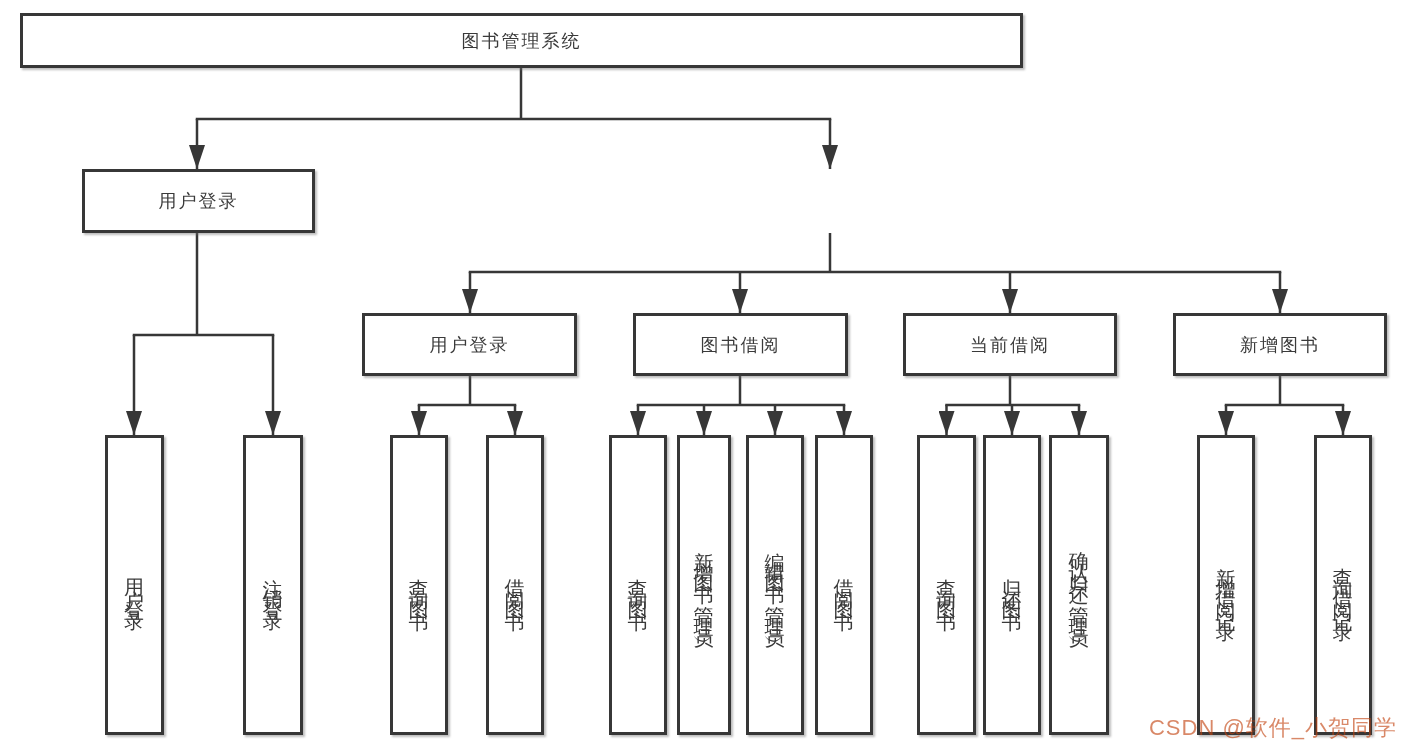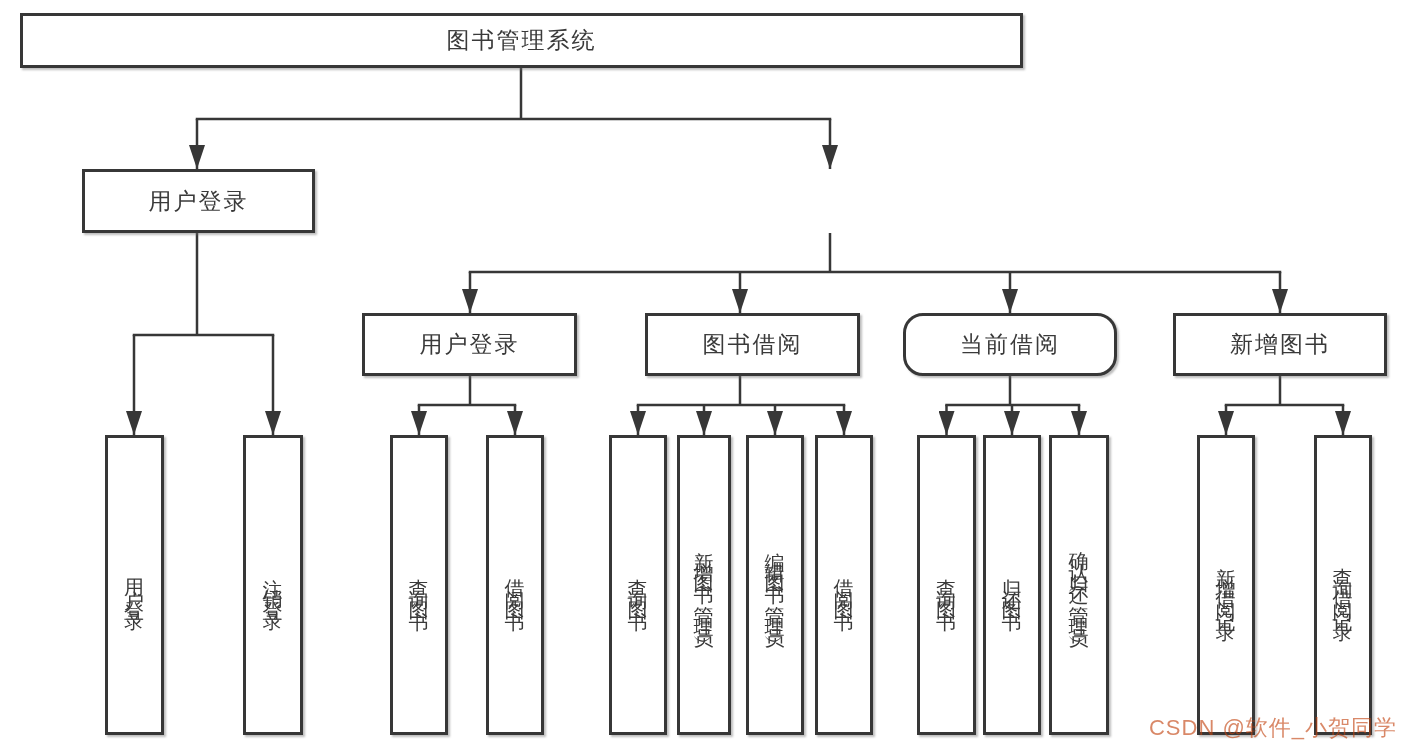--- a/index.html
+++ b/index.html
@@ -26,21 +26,21 @@
     box-sizing: border-box;
     background: #ffffff;
     border: 3px solid #373737;
     box-shadow: 2px 2px 2px rgba(110,110,110,0.45);
     display: flex;
     align-items: center;
     justify-content: center;
     color: #3a3a3a;
     z-index: 1;
   }
-  .box.h { font-size: 23px; letter-spacing: 2px; }
+  .box.h { font-size: 18px; letter-spacing: 2px; }
   .box.h .lbl { white-space: nowrap; }
   .box.v .lbl {
     writing-mode: vertical-rl;
     text-orientation: mixed;
     font-size: 20px;
     letter-spacing: 11px;
     line-height: 1;
   }
   #watermark {
     position: absolute;
@@ -118,24 +118,24 @@
     <span class="lbl">图书管理系统</span>
   </div>
 
   <div class="box h" style="left:82px; top:169px; width:233px; height:64px;">
     <span class="lbl">用户登录</span>
   </div>
 
   <div class="box h" style="left:362px; top:313px; width:215px; height:63px;">
     <span class="lbl">用户登录</span>
   </div>
-  <div class="box h" style="left:633px; top:313px; width:215px; height:63px;margin-left:12px;">
+  <div class="box h" style="left:633px; top:313px; width:215px; height:63px;">
     <span class="lbl">图书借阅</span>
   </div>
-  <div class="box h" style="left:903px; top:313px; width:214px; height:63px;border-radius:20px;">
+  <div class="box h" style="left:903px; top:313px; width:214px; height:63px;">
     <span class="lbl">当前借阅</span>
   </div>
   <div class="box h" style="left:1173px; top:313px; width:214px; height:63px;">
     <span class="lbl">新增图书</span>
   </div>
 
   <div class="box v" style="left:105px; top:435px; width:59px; height:300px;">
     <span class="lbl">用户登录</span>
   </div>
   <div class="box v" style="left:243px; top:435px; width:60px; height:300px;">

